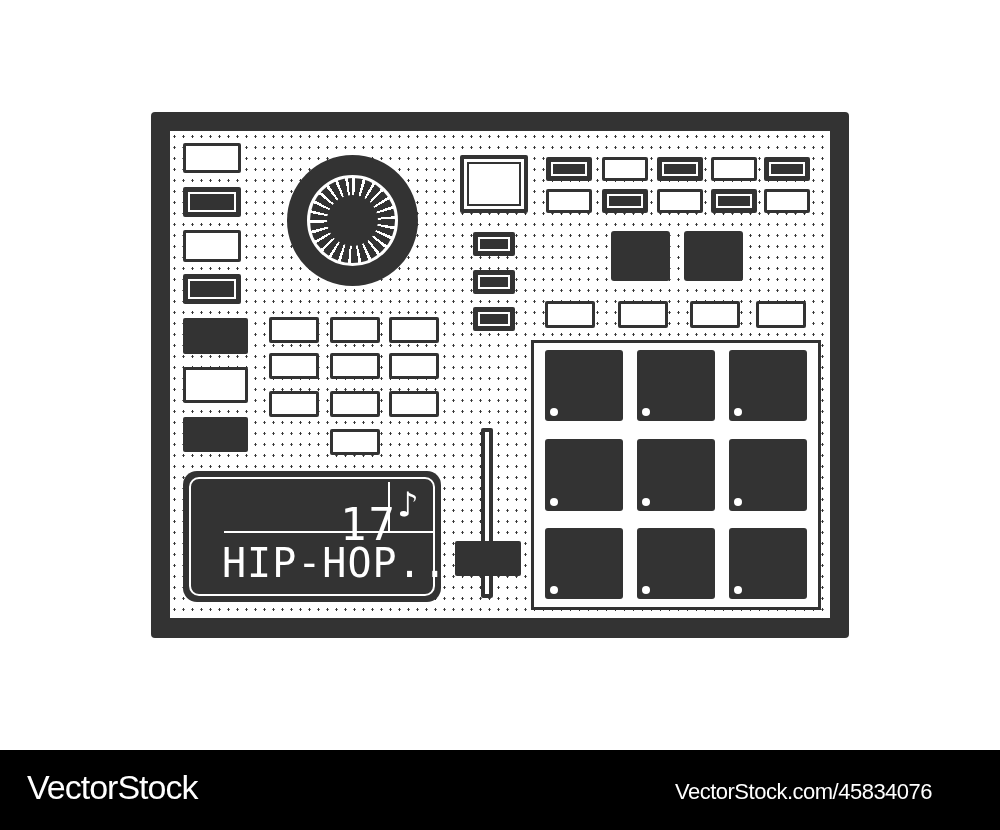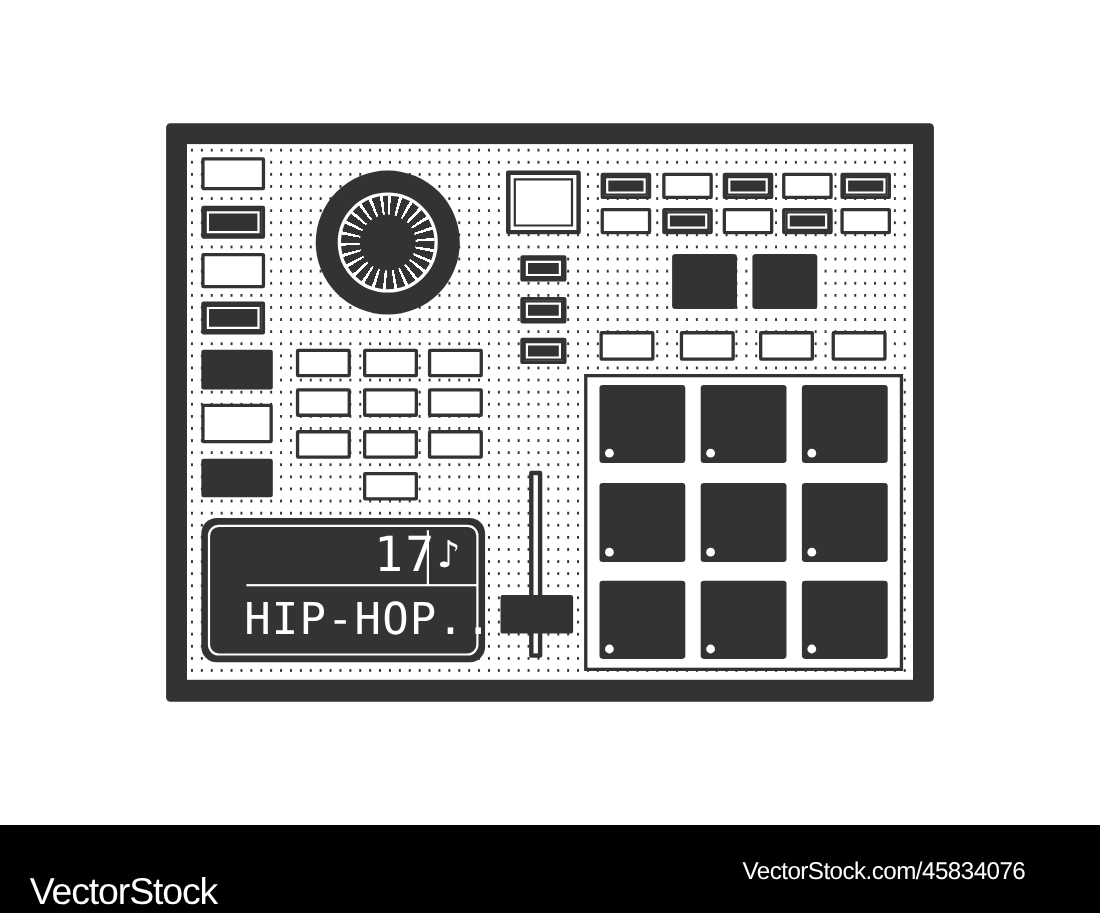--- a/index.html
+++ b/index.html
@@ -21,21 +21,21 @@
   .display { left:183px; top:471px; width:258px; height:131px; background:#333; border-radius:14px; }
   .display-inner { left:189px; top:477px; width:246px; height:119px; border:2px solid #fff; border-radius:10px; background:#333; }
   .lcd { color:#fff; font-family:"DejaVu Sans Mono", monospace; letter-spacing:2px; }
   .lcd-line { left:224px; top:531px; width:210px; height:2px; background:#fff; }
   .lcd-div { left:388px; top:482px; width:2px; height:50px; background:#fff; }
   .fader-track { left:481px; top:428px; width:12px; height:170px; background:#333; border-radius:2px; }
   .fader-slot { left:485px; top:432px; width:4px; height:162px; background:#fff; }
   .fader-cap { left:455px; top:541px; width:66px; height:35px; background:#333; border-radius:2px; }
   .pad-area { left:531px; top:340px; width:290px; height:270px; border:3px solid #333; background:#fff; }
   .footer { left:0; top:750px; width:1000px; height:80px; background:#000; }
-  .brand { color:#fff; left:27px; top:792px; font-size:34px; letter-spacing:-1px; }
+  .brand { color:#fff; left:27px; top:768px; font-size:34px; letter-spacing:-1px; }
   .brand-url { color:#fff; left:675px; top:779px; font-size:22px; letter-spacing:-0.5px; }
 </style>
 </head>
 <body>
 
 <div class="abs frame"></div>
 <div class="abs panel"></div>
 
 <div class="abs btn" style="left:183px;top:143px;width:58px;height:30px;"></div>
 <div class="abs btn dark" style="left:183px;top:187px;width:58px;height:30px;"></div>
@@ -55,21 +55,21 @@
 <div class="abs btn" style="left:269px;top:353px;width:50px;height:26px;"></div>
 <div class="abs btn" style="left:330px;top:353px;width:50px;height:26px;"></div>
 <div class="abs btn" style="left:389px;top:353px;width:50px;height:26px;"></div>
 <div class="abs btn" style="left:269px;top:391px;width:50px;height:26px;"></div>
 <div class="abs btn" style="left:330px;top:391px;width:50px;height:26px;"></div>
 <div class="abs btn" style="left:389px;top:391px;width:50px;height:26px;"></div>
 <div class="abs btn" style="left:330px;top:429px;width:50px;height:26px;"></div>
 
 <div class="abs display"></div>
 <div class="abs display-inner"></div>
-<div class="abs lcd" style="left:340px;top:480px;font-size:44px;line-height:50px;">17</div>
+<div class="abs lcd" style="left:340px;top:500px;font-size:44px;line-height:50px;">17</div>
 <div class="abs lcd-div"></div>
 <div class="abs lcd" style="left:397px;top:483px;font-size:36px;line-height:44px;">♪</div>
 <div class="abs lcd-line"></div>
 <div class="abs lcd" style="left:222px;top:538px;font-size:40px;line-height:50px;letter-spacing:1px;">HIP-HOP..!</div>
 
 <div class="abs btn" style="left:460px;top:155px;width:68px;height:58px;border-width:4px;box-shadow: inset 0 0 0 3px #fff, inset 0 0 0 5px #333;"></div>
 <div class="abs btn dark" style="left:473px;top:232px;width:42px;height:24px;"></div>
 <div class="abs btn dark" style="left:473px;top:270px;width:42px;height:24px;"></div>
 <div class="abs btn dark" style="left:473px;top:307px;width:42px;height:24px;"></div>
 

